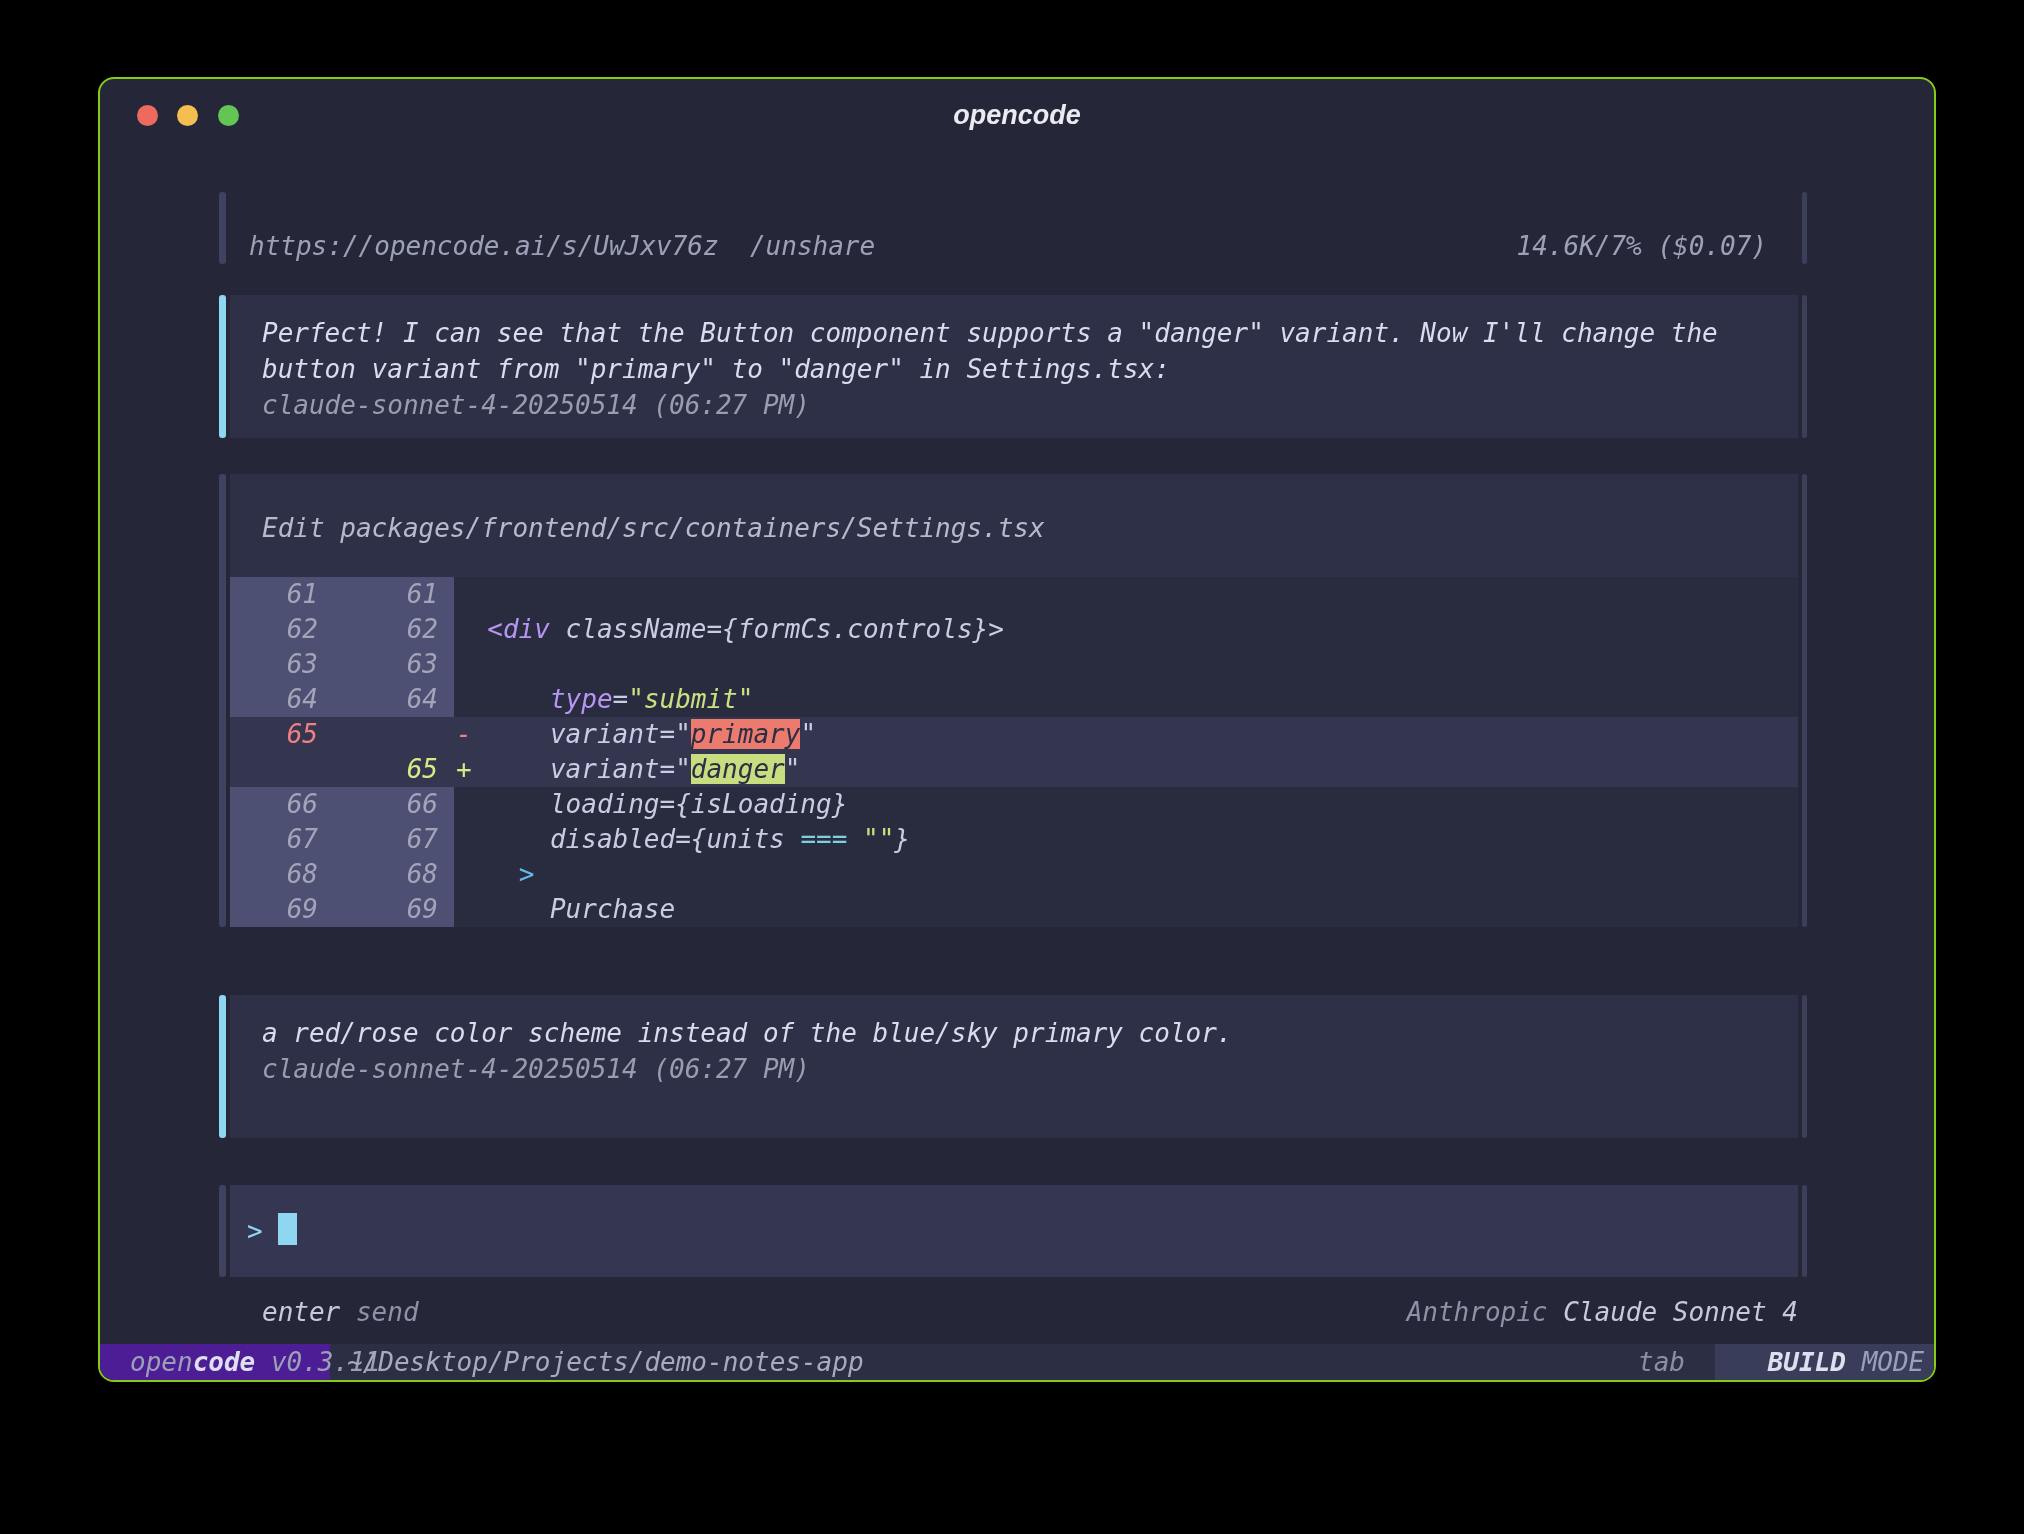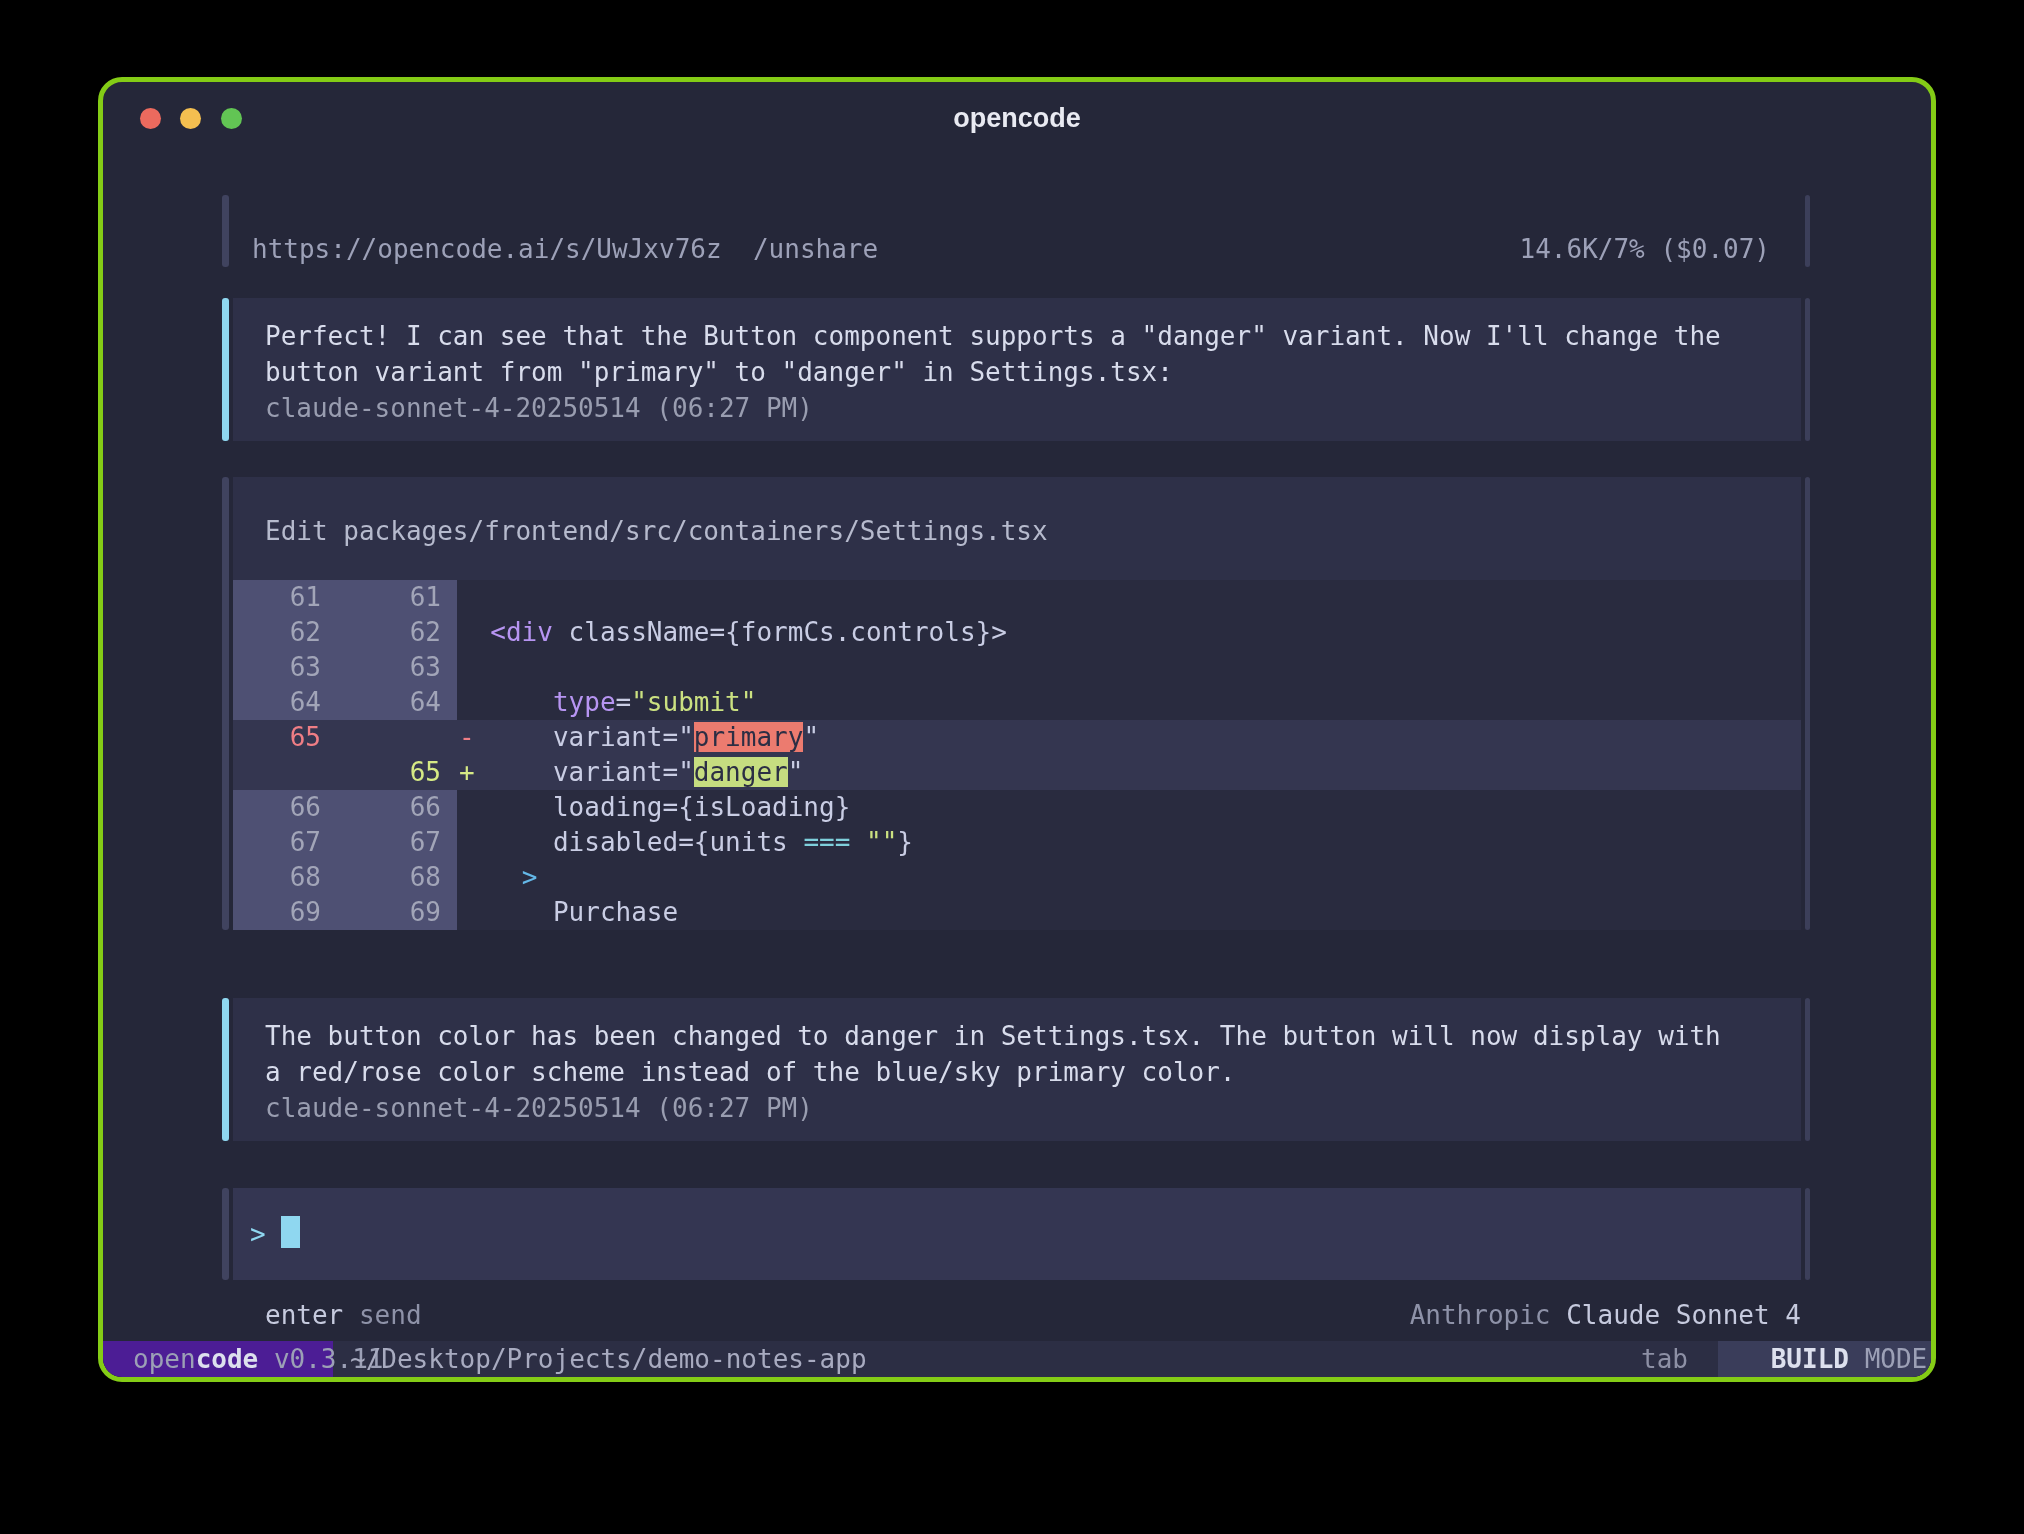--- a/index.html
+++ b/index.html
@@ -1,22 +1,22 @@
 <!DOCTYPE html>
 <html><head>
 <meta charset="utf-8">
 <style>
   html,body{margin:0;padding:0;background:#000;width:2024px;height:1534px;overflow:hidden;}
   *{box-sizing:border-box;}
   #window{
     position:absolute;left:98px;top:77px;width:1838px;height:1305px;
-    background:#252739;border-radius:24px;border:5px solid #84cc16;
+    background:#252739;border-radius:16px;border:2px solid #84cc16;
     box-shadow:0 24px 70px rgba(0,0,0,.65);
     font-family:"DejaVu Sans Mono","Liberation Mono",monospace;
-    font-size:26px;color:#c9cde4;overflow:hidden;
+    font-size:26px;color:#c9cde4;overflow:hidden;font-style:italic;
   }
   
   .light{position:absolute;top:26px;width:21px;height:21px;border-radius:50%;}
   #tl-red{left:37px;background:#ec6a5e;}
   #tl-yellow{left:77px;background:#f4bf50;}
   #tl-green{left:118px;background:#62c554;}
   #win-title{position:absolute;left:0;right:0;top:21px;text-align:center;
     font-family:"Liberation Sans","DejaVu Sans",sans-serif;font-weight:bold;
     font-size:27px;color:#e9eaf2;}
   
@@ -155,21 +155,20 @@
           <span class="gut old">69</span>
           <span class="gut new">69</span>
           <span class="code"><span>      Purchase</span></span>
         </div>
       </div>
   </div>
 
   <div class="lbar cyanbar" style="top:916px;height:143px;"></div>
   <div class="rbar" style="top:916px;height:143px;"></div>
   <div class="msg" id="msg2">
-    <div class="mline">The button color has been changed to danger in Settings.tsx. The button will now display with</div>
     <div class="mline">a red/rose color scheme instead of the blue/sky primary color.</div>
     <div class="meta">claude-sonnet-4-20250514 (06:27 PM)</div>
   </div>
 
   <div class="lbar" style="top:1106px;height:92px;"></div>
   <div class="rbar" style="top:1106px;height:92px;"></div>
   <div id="input-box">
     <div class="prompt"><span>&gt; </span><span id="cursor"></span></div>
   </div>
 

